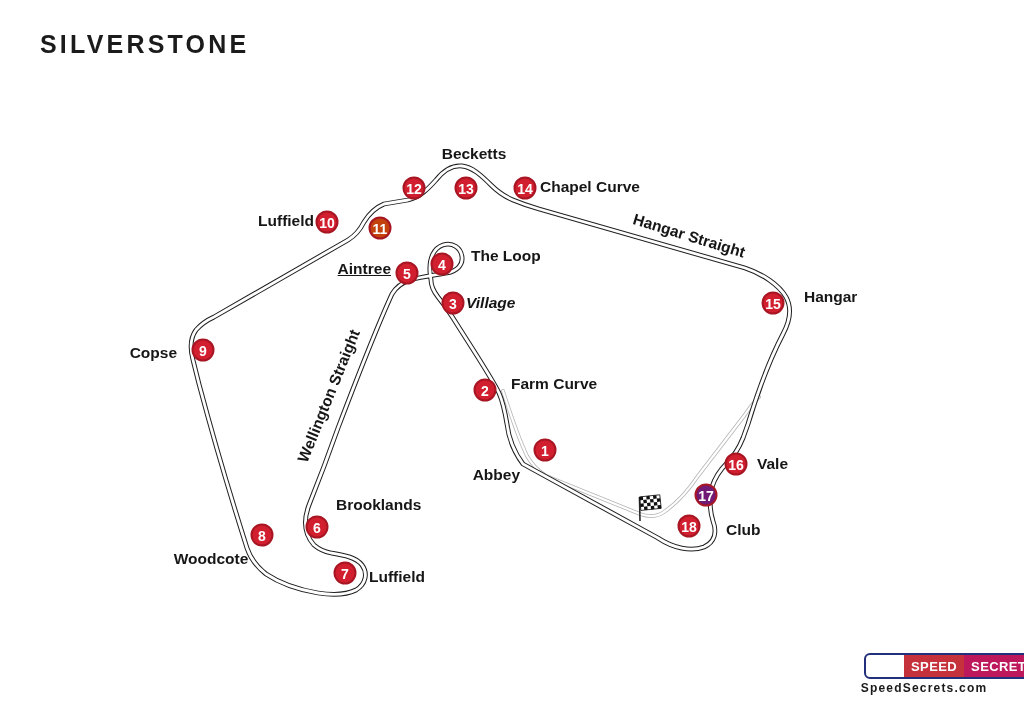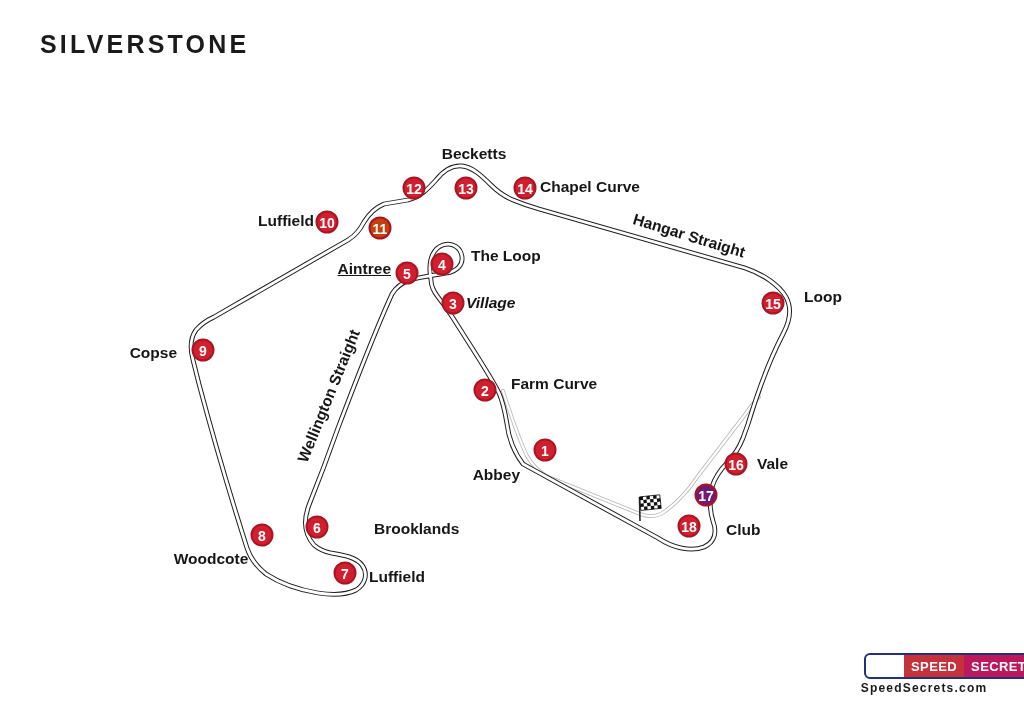--- a/index.html
+++ b/index.html
@@ -72,24 +72,24 @@
       <div class="tlabel" style="left: 540px; top: 187px; transform: translate(0px, -50%);">Chapel Curve</div>
       <div class="tlabel" style="left: 689px; top: 236px; transform: translate(-50%, -50%) rotate(17deg);">Hangar Straight</div>
       <div class="tlabel" style="left: 314px; top: 221px; transform: translate(-100%, -50%);">Luffield</div>
       <div class="tlabel" style="left: 391px; top: 269px; transform: translate(-100%, -50%); text-decoration: underline;">Aintree</div>
       <div class="tlabel" style="left: 471px; top: 256px; transform: translate(0px, -50%);">The Loop</div>
       <div class="tlabel" style="left: 466px; top: 303px; transform: translate(0px, -50%); font-style: italic;">Village</div>
       <div class="tlabel" style="left: 511px; top: 384px; transform: translate(0px, -50%);">Farm Curve</div>
       <div class="tlabel" style="left: 520px; top: 475px; transform: translate(-100%, -50%);">Abbey</div>
       <div class="tlabel" style="left: 329px; top: 396px; transform: translate(-50%, -50%) rotate(-68deg);">Wellington Straight</div>
       <div class="tlabel" style="left: 177px; top: 353px; transform: translate(-100%, -50%);">Copse</div>
-      <div class="tlabel" style="left: 336px; top: 529px; transform: translate(0px, -50%); margin-left: 38px;">Brooklands</div>
+      <div class="tlabel" style="left: 336px; top: 505px; transform: translate(0px, -50%);">Brooklands</div>
       <div class="tlabel" style="left: 369px; top: 577px; transform: translate(0px, -50%);">Luffield</div>
       <div class="tlabel" style="left: 211px; top: 559px; transform: translate(-50%, -50%);">Woodcote</div>
-      <div class="tlabel" style="left: 804px; top: 297px; transform: translate(0px, -50%);">Loop</div>
+      <div class="tlabel" style="left: 804px; top: 297px; transform: translate(0px, -50%);">Hangar</div>
       <div class="tlabel" style="left: 757px; top: 464px; transform: translate(0px, -50%);">Vale</div>
       <div class="tlabel" style="left: 726px; top: 530px; transform: translate(0px, -50%);">Club</div>
     </div>
 
   <div class="logo-badge" style="border: 2px solid rgb(34, 48, 124); padding-left: 38px;">
     <span style="background: rgb(197, 50, 60);">SPEED</span>
     <span style="background: #be185d;">SECRETS</span>
   </div>
   <div class="logo-url">SpeedSecrets.com</div>
 </div>

